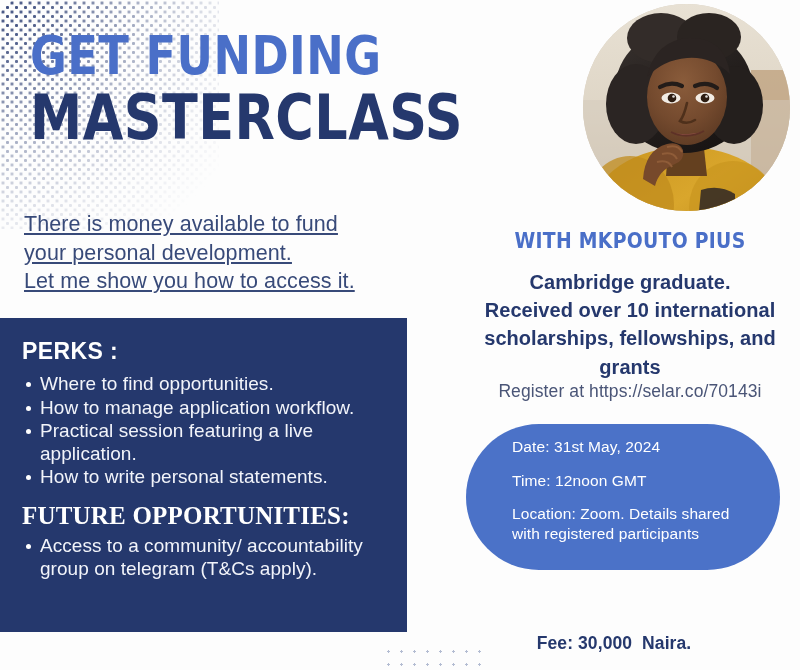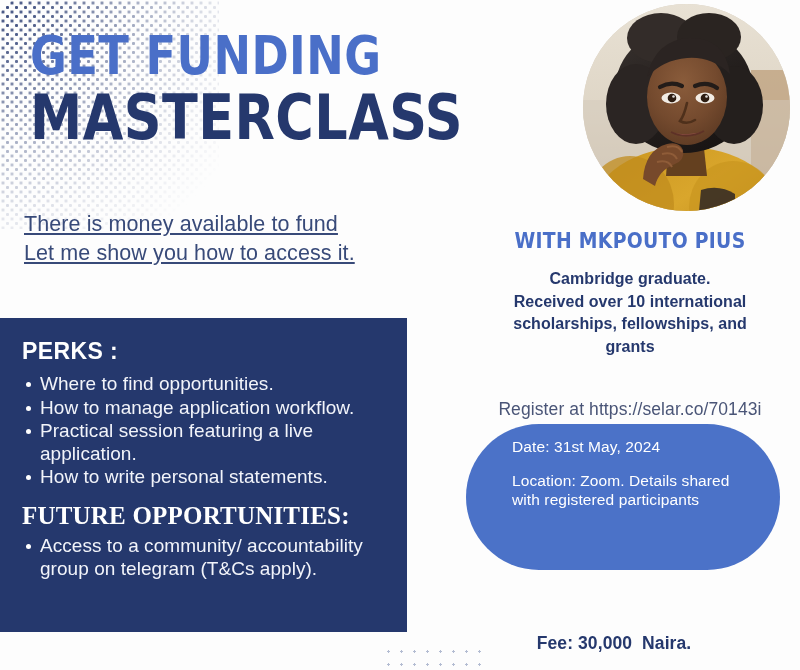--- a/index.html
+++ b/index.html
@@ -181,31 +181,31 @@
     transform: scaleX(0.95);
     transform-origin: center;
     z-index: 3;
   }
   .bio {
     position: absolute;
     left: 462px;
     top: 268px;
     width: 336px;
     text-align: center;
-    font-size: 16px;
+    font-size: 20px;
     font-weight: bold;
     line-height: 1.41;
     color: #25386d;
     letter-spacing: 0.05px;
     z-index: 3;
   }
   .register {
     position: absolute;
     left: 462px;
-    top: 399px;
+    top: 381px;
     width: 336px;
     text-align: center;
     font-size: 17.5px;
     color: #4a5577;
     letter-spacing: 0.1px;
     z-index: 3;
   }
 
   
   .details-pill {
@@ -257,20 +257,21 @@
   <div class="halftone"></div>
   <div class="dotgrid"></div>
 
   <div class="headline">
     <div class="line l1">GET FUNDING</div>
     <div class="line l2">MASTERCLASS</div>
   </div>
 
   <div class="subhead">
     <div>There is money available to fund</div>
+    <div>your personal development.</div>
     <div>Let me show you how to access it.</div>
   </div>
 
   <div class="perks-panel">
     <div class="perks-inner">
       <div class="perks-title">PERKS :</div>
       <ul class="perks-list">
         <li>Where to find opportunities.</li>
         <li>How to manage application workflow.</li>
         <li>Practical session featuring a live application.</li>
@@ -357,20 +358,21 @@
     <div>Received over 10 international</div>
     <div>scholarships, fellowships, and</div>
     <div>grants</div>
   </div>
 
   <div class="register">Register at https://selar.co/70143i</div>
 
   <div class="details-pill"></div>
   <div class="details-inner">
     <div class="row">Date: 31st May, 2024</div>
+    <div class="row">Time: 12noon GMT</div>
     <div class="row">
       <div>Location: Zoom. Details shared</div>
       <div>with registered participants</div>
     </div>
   </div>
 
   <div class="fee">
     <div>Fee: 30,000  Naira.</div>
     
   </div>

